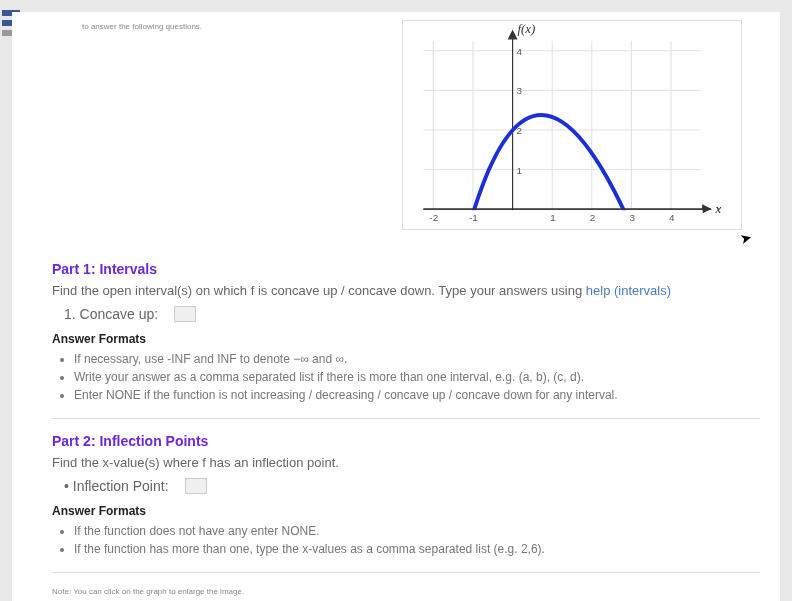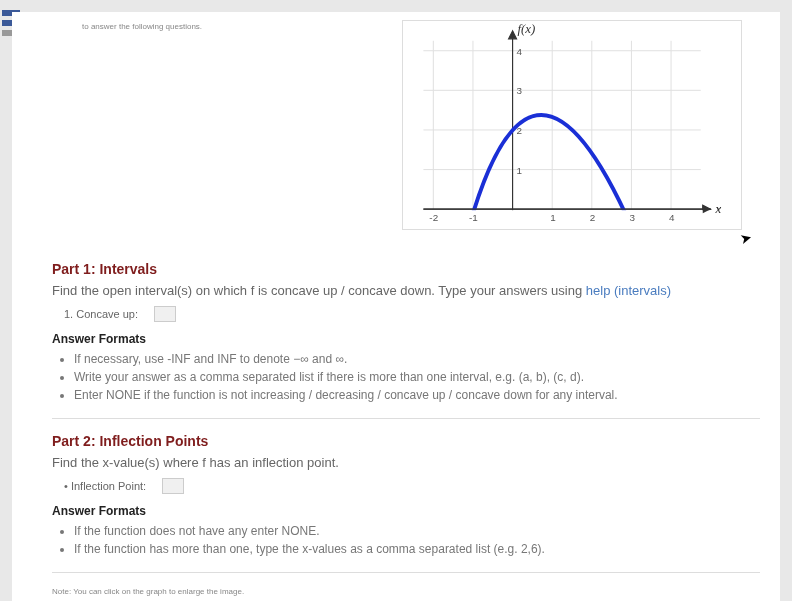--- a/index.html
+++ b/index.html
@@ -39,32 +39,32 @@
       width: 340px;
       height: 210px;
       background: #fff;
       border: 1px solid #ddd;
     }
     .graph-svg { width: 100%; height: 100%; }
     .content { margin-top: 230px; }
     h3.part {
       font-size: 14px;
       font-weight: bold;
-      color: #7f1d1d;
+      color: #6d28d9;
       margin-bottom: 6px;
       margin-top: 12px;
     }
     .instr {
       font-size: 13px;
       color: #666;
       margin-bottom: 8px;
     }
     .instr .help-link { color: #4a7cbf; }
     .field-row {
-      font-size: 11px;
+      font-size: 14px;
       color: #666;
       margin: 6px 0 6px 12px;
       display: flex;
       align-items: center;
       gap: 16px;
     }
     .input-box {
       display: inline-block;
       width: 22px;
       height: 16px;

